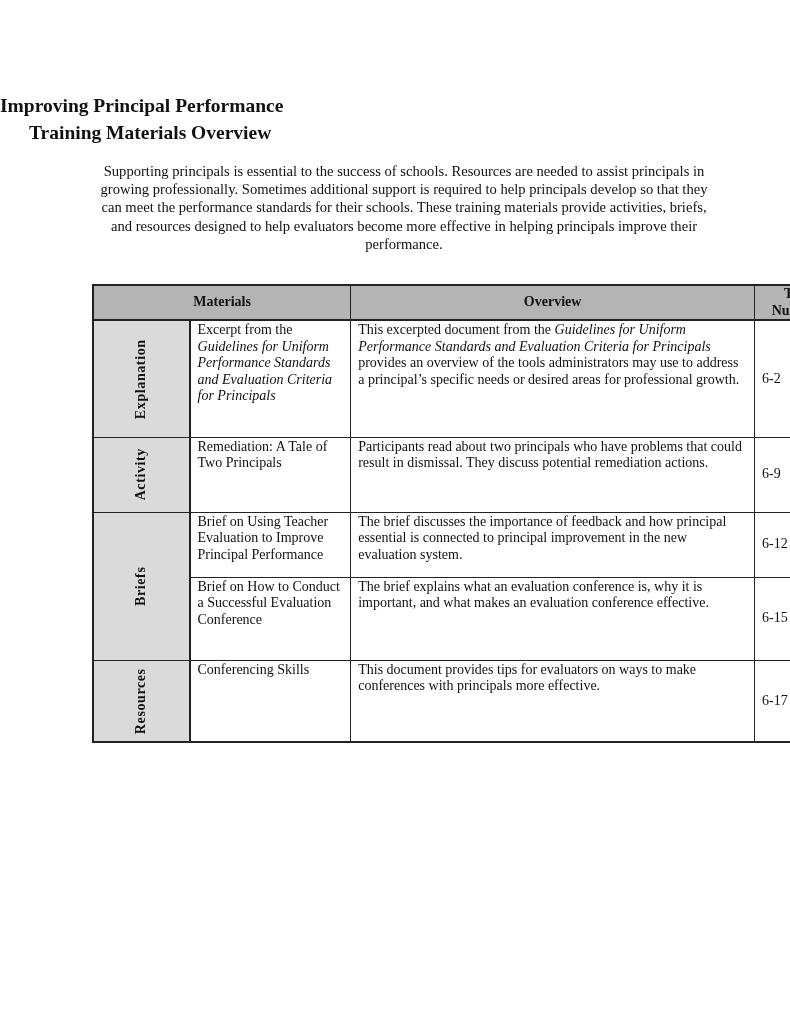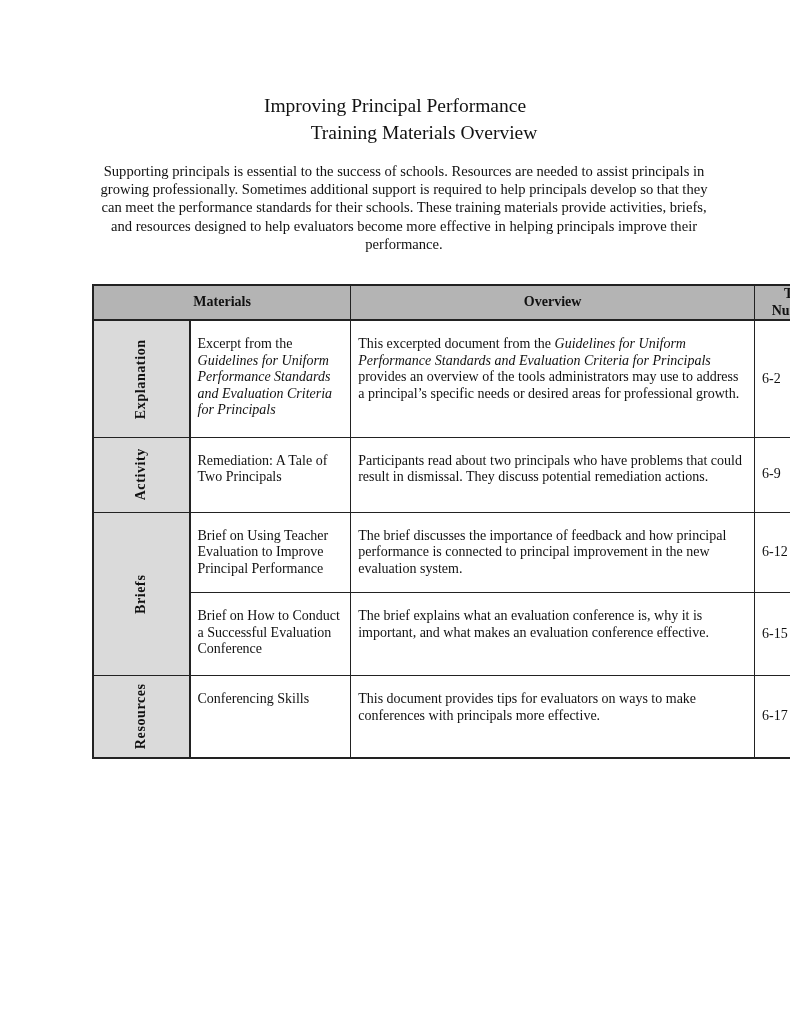--- a/index.html
+++ b/index.html
@@ -1,23 +1,23 @@
 <!DOCTYPE html>
 <html><head>
   <meta charset="utf-8">
   <style>
     html, body { margin: 0; padding: 0; background: #ffffff; }
     body { width: 790px; height: 1022px; position: relative; font-family: "Liberation Serif", "DejaVu Serif", serif; color: #111; }
-    .title { position: absolute; left: 0; width: 790px; text-align: center; font-weight: normal; font-size: 19.5px; line-height: 26px; }
+    .title { position: absolute; left: 0; width: 790px; text-align: left; font-weight: bold; font-size: 19.5px; line-height: 26px; }
     .t1 { top: 93px; }
     .t2 { top: 120px; margin-left: 29px; }
     .intro { position: absolute; left: 94px; top: 162px; width: 620px; font-size: 14.6px; line-height: 18.2px; text-align: center; }
     .intro p { margin: 0; }
     table.materials { position: absolute; left: 92px; top: 284px; width: 748px; border-collapse: collapse; border: 2px solid #222; font-size: 14px; line-height: 16.5px; }
-    table.materials td, table.materials th { border: 1px solid #222; vertical-align: top; padding: 15px 7px; }
+    table.materials td, table.materials th { border: 1px solid #222; vertical-align: top; padding: 1px 7px; }
     table.materials th { background: #b4b4b4; font-weight: bold; text-align: center; vertical-align: middle; border-bottom: 2px solid #222; height: 31px; padding: 0 4px; }
     .cat { background: #dadada; width: 56px; padding: 0 !important; text-align: center; vertical-align: middle !important; border-right: 2px solid #222 !important; }
     .cat span { display: inline-block; transform: rotate(-90deg); font-weight: bold; white-space: nowrap; letter-spacing: 0.6px; font-size: 14px; }
     .mat { width: 121px; }
     .ov { width: 327px; margin-left: 44px; }
     .pg { width: 56px; text-align: left; vertical-align: middle !important; }
     .it { font-style: italic; }
   </style>
 </head>
 <body>
@@ -47,21 +47,21 @@
   <tr style="height:75px;">
     <td class="cat"><span>Activity</span></td>
     <td class="mat">Remediation:  A Tale of Two Principals</td>
     <td class="ov">Participants read about two principals who have problems that could result in dismissal.  They discuss potential remediation actions.</td>
     <td class="pg">6-9</td>
   </tr>
 
   <tr style="height:65px;">
     <td class="cat" rowspan="2"><span>Briefs</span></td>
     <td class="mat">Brief on Using Teacher Evaluation to Improve Principal Performance</td>
-    <td class="ov">The brief discusses the importance of feedback and how principal performance is connected to principal improvement in the new evaluation system.</td>
+    <td class="ov">The brief discusses the importance of feedback and how principal essential is connected to principal improvement in the new evaluation system.</td>
     <td class="pg">6-12</td>
   </tr>
 
   <tr style="height:83px;">
     <td class="mat">Brief on How to Conduct a Successful Evaluation Conference</td>
     <td class="ov">The brief explains what an evaluation conference is, why it is important, and what makes an evaluation conference effective.</td>
     <td class="pg">6-15</td>
   </tr>
 
   <tr style="height:82px;">

